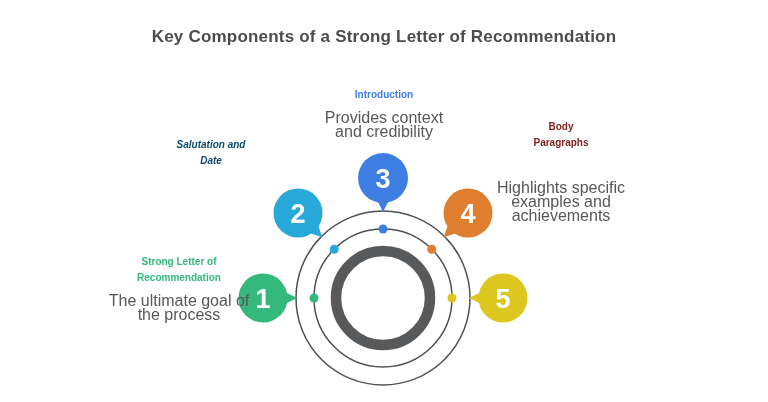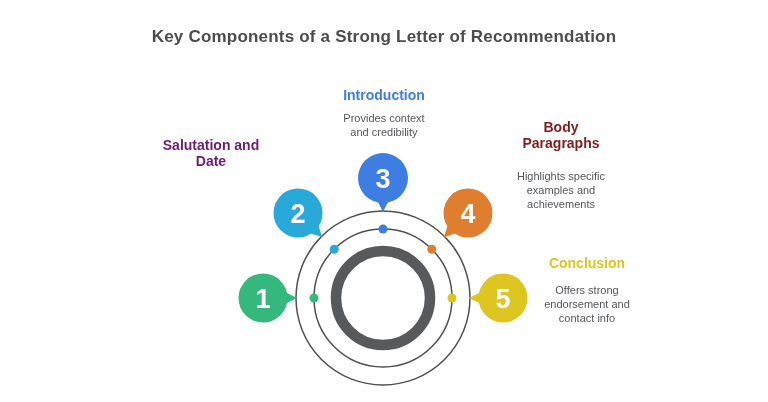--- a/index.html
+++ b/index.html
@@ -38,38 +38,38 @@
     font-weight: bold;
     text-anchor: middle;
   }
   .label {
     position: absolute;
     width: 180px;
     transform: translateX(-50%);
     text-align: center;
   }
   .label-heading {
-    font-size: 14px;
+    font-size: 10px;
     font-weight: bold;
     line-height: 16px;
     white-space: pre-line;
   }
   .label-desc {
-    font-size: 11px;
+    font-size: 16px;
     line-height: 14px;
     color: #55575a;
     white-space: pre-line;
     margin-top: 8px;
   }
   .label-1 { left: 179px; top: 254px; }
   .label-2 { left: 211px; top: 137px; }
   .label-3 { left: 384px; top: 87px;  }
   .label-4 { left: 561px; top: 119px; }
   .label-5 { left: 587px; top: 255px; }
-  .label-4 .label-desc { margin-top: 18px; }
+  .label-4 .label-desc { margin-top: 30px; }
   .label-5 .label-desc { margin-top: 12px; }
 </style>
 </head>
 <body>
 
 <div class="stage">
 
   <h1 class="title">Key Components of a Strong Letter of Recommendation</h1>
 
   <svg class="diagram" width="768" height="402" viewBox="0 0 768 402" xmlns="http://www.w3.org/2000/svg">
@@ -108,40 +108,40 @@
       <text class="balloon-number" x="468" y="223">4</text>
     </g>
 
     <g>
       <polygon points="469,298 493,286 493,310" fill="#dcc61f"></polygon>
       <circle cx="503" cy="298" r="24.5" fill="#dcc61f"></circle>
       <text class="balloon-number" x="503" y="308">5</text>
     </g>
   </svg>
 
+  <div class="label label-1">
+    <div class="label-heading" style="color: rgb(52, 184, 123);">Strong Letter of
+Recommendation</div>
+    <div class="label-desc">The ultimate goal of
+the process</div>
+  </div>
 
   <div class="label label-2">
-    <div class="label-heading" style="color: #701a75;">Salutation and
+    <div class="label-heading" style="color: #0c4a6e; font-style: italic;">Salutation and
 Date</div>
   </div>
 
   <div class="label label-3">
     <div class="label-heading" style="color: rgb(62, 126, 226);">Introduction</div>
     <div class="label-desc">Provides context
 and credibility</div>
   </div>
 
   <div class="label label-4">
     <div class="label-heading" style="color: #7f1d1d;">Body
 Paragraphs</div>
     <div class="label-desc">Highlights specific
 examples and
 achievements</div>
   </div>
 
-  <div class="label label-5">
-    <div class="label-heading" style="color: rgb(220, 198, 31);">Conclusion</div>
-    <div class="label-desc">Offers strong
-endorsement and
-contact info</div>
-  </div>
 
 </div>
 
 </body></html>

